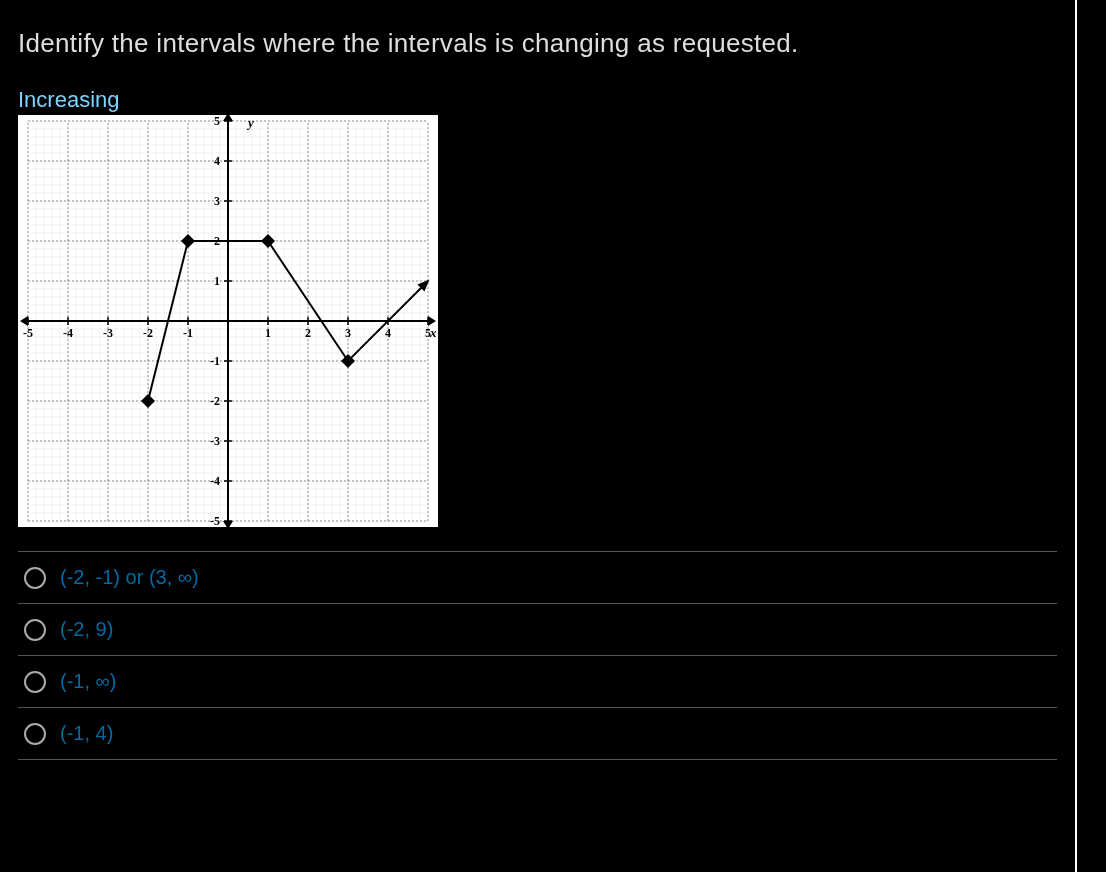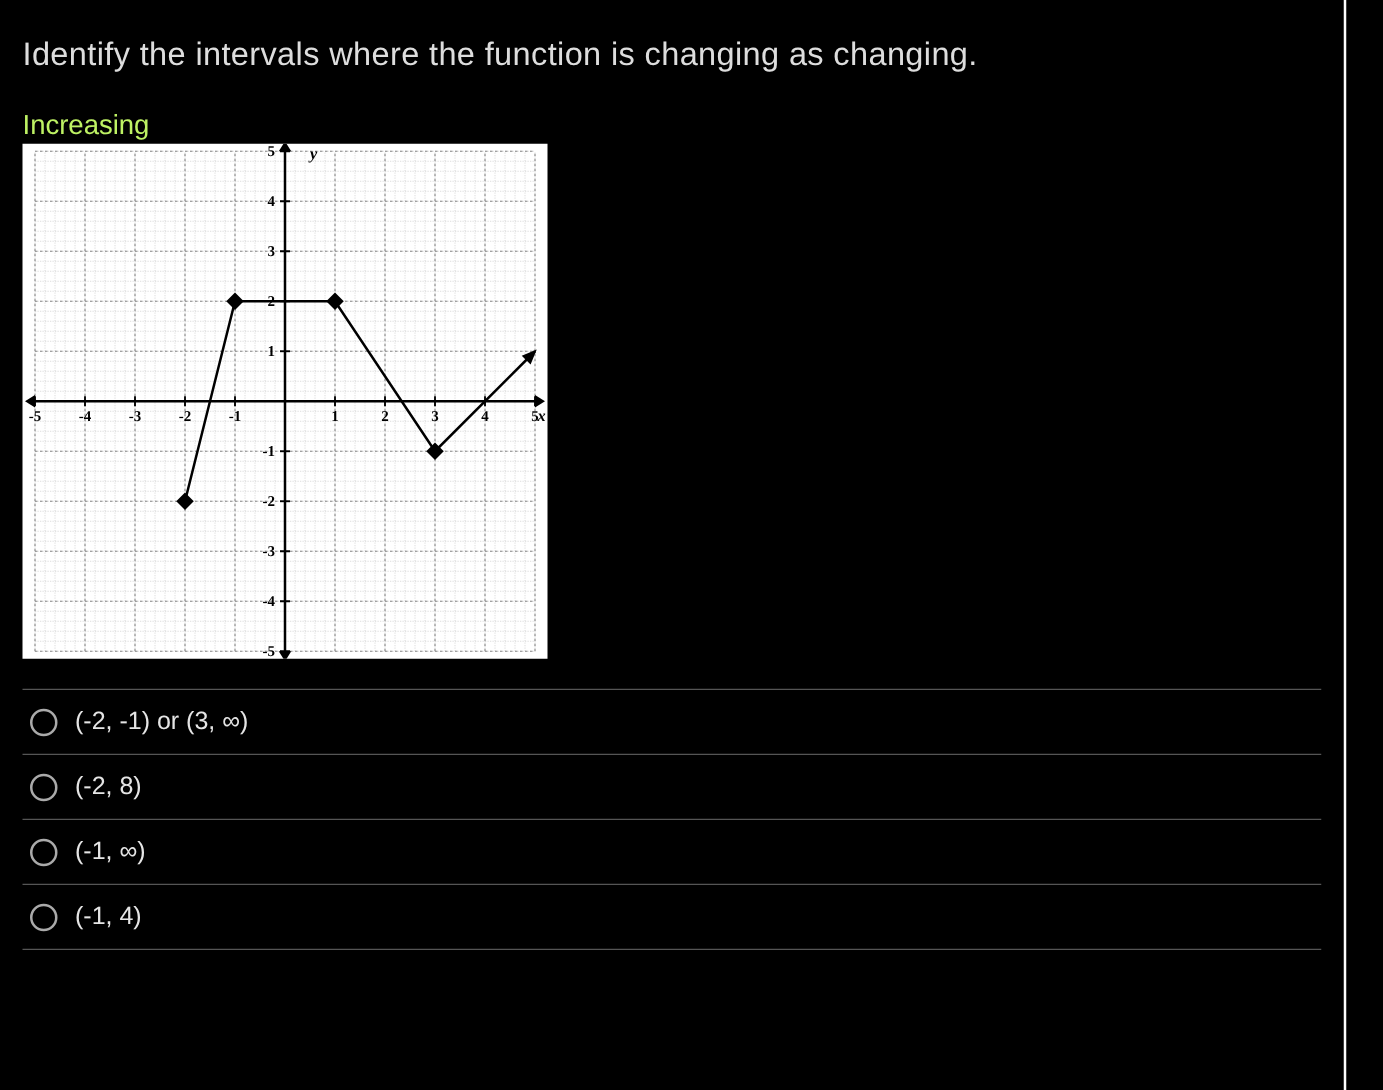--- a/index.html
+++ b/index.html
@@ -22,21 +22,21 @@
   }
   .question-text {
     font-size: 26px;
     color: #ddd;
     font-weight: 400;
     letter-spacing: 0.3px;
     margin-bottom: 28px;
   }
   .subtitle {
     font-size: 22px;
-    color: #bef264;
+    color: #7dd3fc;
     margin-bottom: 2px;
   }
   .chart-wrap {
     background: #fff;
     width: 420px;
     height: 412px;
     position: relative;
   }
   .chart-svg {
     width: 420px;
@@ -46,38 +46,38 @@
   .choices {
     margin-top: 24px;
     border-top: 1px solid #555;
   }
   .choice {
     display: flex;
     align-items: center;
     padding: 14px 6px;
     border-bottom: 1px solid #555;
     font-size: 20px;
-    color: #e5e5e5;
+    color: #0369a1;
     cursor: pointer;
   }
   .radio {
     width: 18px;
     height: 18px;
     border: 2px solid #aaa;
     border-radius: 50%;
     margin-right: 14px;
     flex: none;
   }
 </style>
 </head>
 <body>
 
 <div class="page">
 
-  <div class="question-text">Identify the intervals where the function is changing as changing.</div>
+  <div class="question-text">Identify the intervals where the intervals is changing as requested.</div>
 
   <div class="subtitle">Increasing</div>
 
   <div class="chart-wrap">
     <svg class="chart-svg" id="chart-svg">
         <line x1="10" y1="406" x2="10" y2="6" stroke="#bbb" stroke-width="0.4" stroke-dasharray="1 1"></line>
         <line x1="17.99999999999997" y1="406" x2="17.99999999999997" y2="6" stroke="#bbb" stroke-width="0.4" stroke-dasharray="1 1"></line>
         <line x1="25.99999999999998" y1="406" x2="25.99999999999998" y2="6" stroke="#bbb" stroke-width="0.4" stroke-dasharray="1 1"></line>
         <line x1="33.999999999999986" y1="406" x2="33.999999999999986" y2="6" stroke="#bbb" stroke-width="0.4" stroke-dasharray="1 1"></line>
         <line x1="42" y1="406" x2="42" y2="6" stroke="#bbb" stroke-width="0.4" stroke-dasharray="1 1"></line>
@@ -257,21 +257,21 @@
       </svg>
   </div>
 
   <div class="choices">
     <div class="choice">
       <span class="radio"></span>
       <span>(-2, -1) or (3, ∞)</span>
     </div>
     <div class="choice">
       <span class="radio"></span>
-      <span>(-2, 8)</span>
+      <span>(-2, 9)</span>
     </div>
     <div class="choice">
       <span class="radio"></span>
       <span>(-1, ∞)</span>
     </div>
     <div class="choice">
       <span class="radio"></span>
       <span>(-1, 4)</span>
     </div>
   </div>

